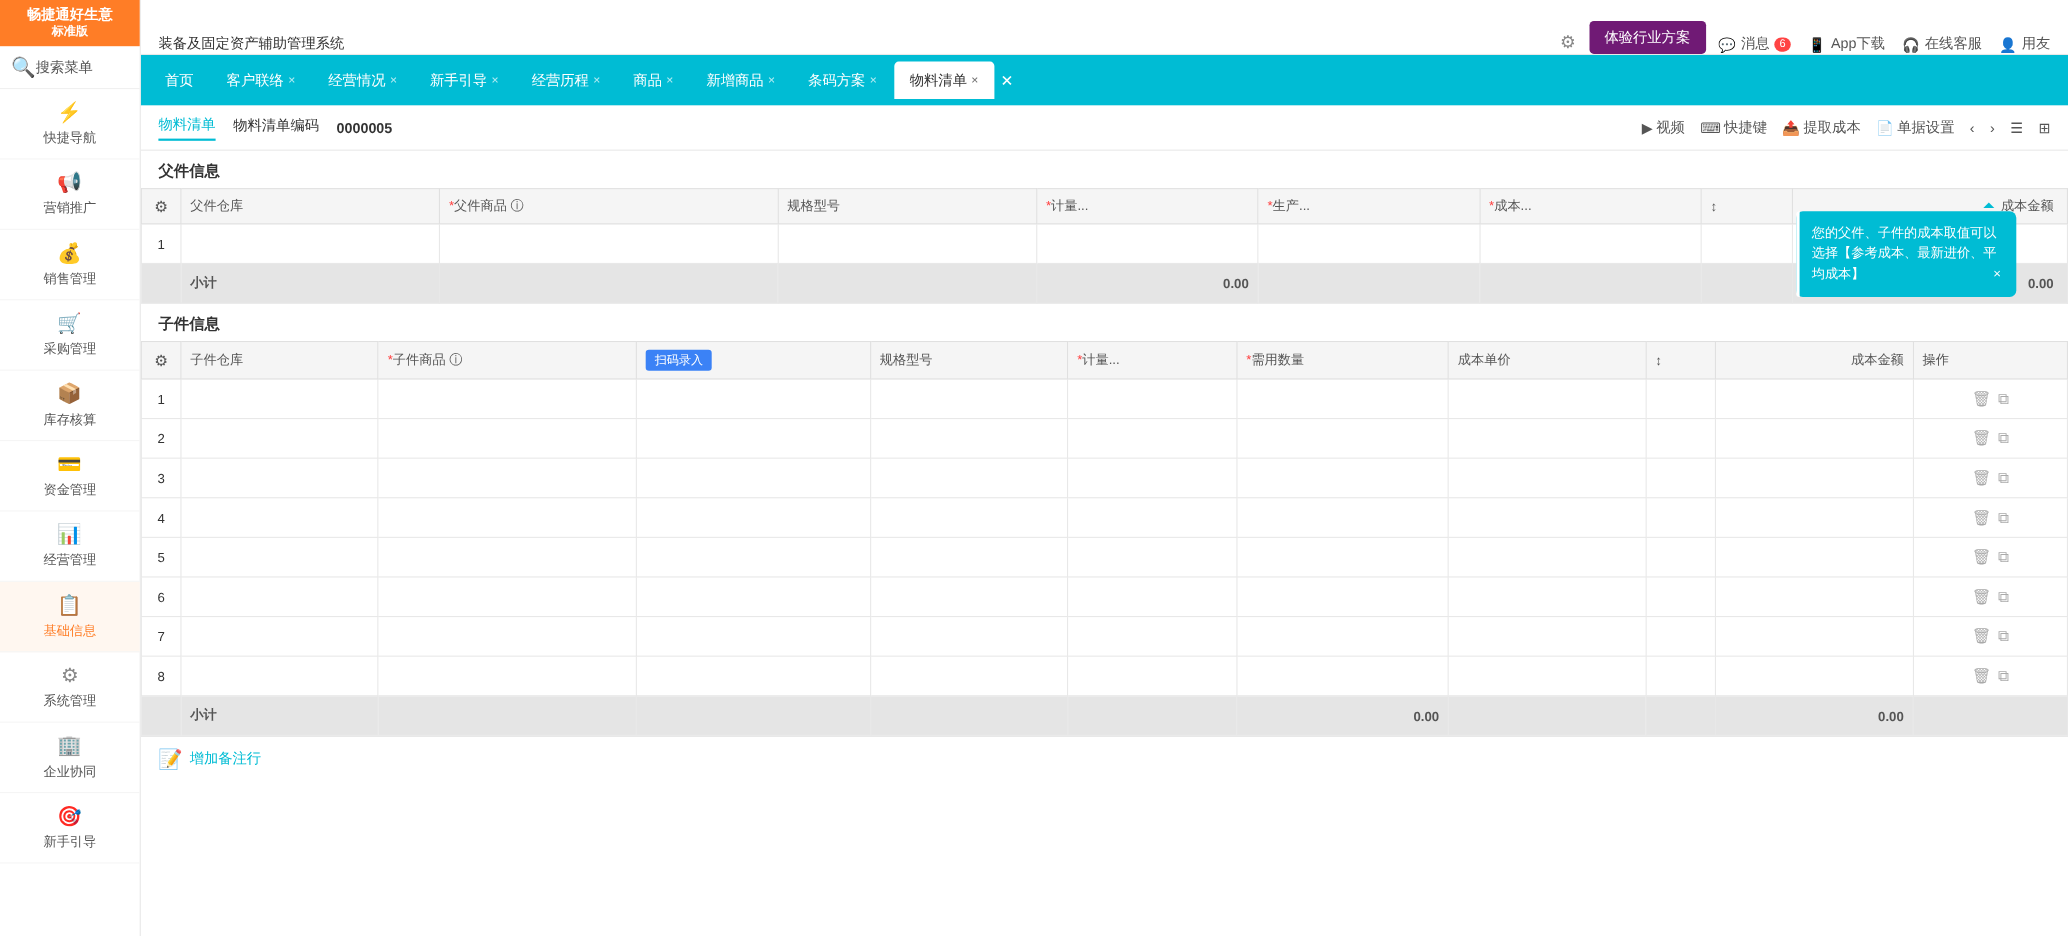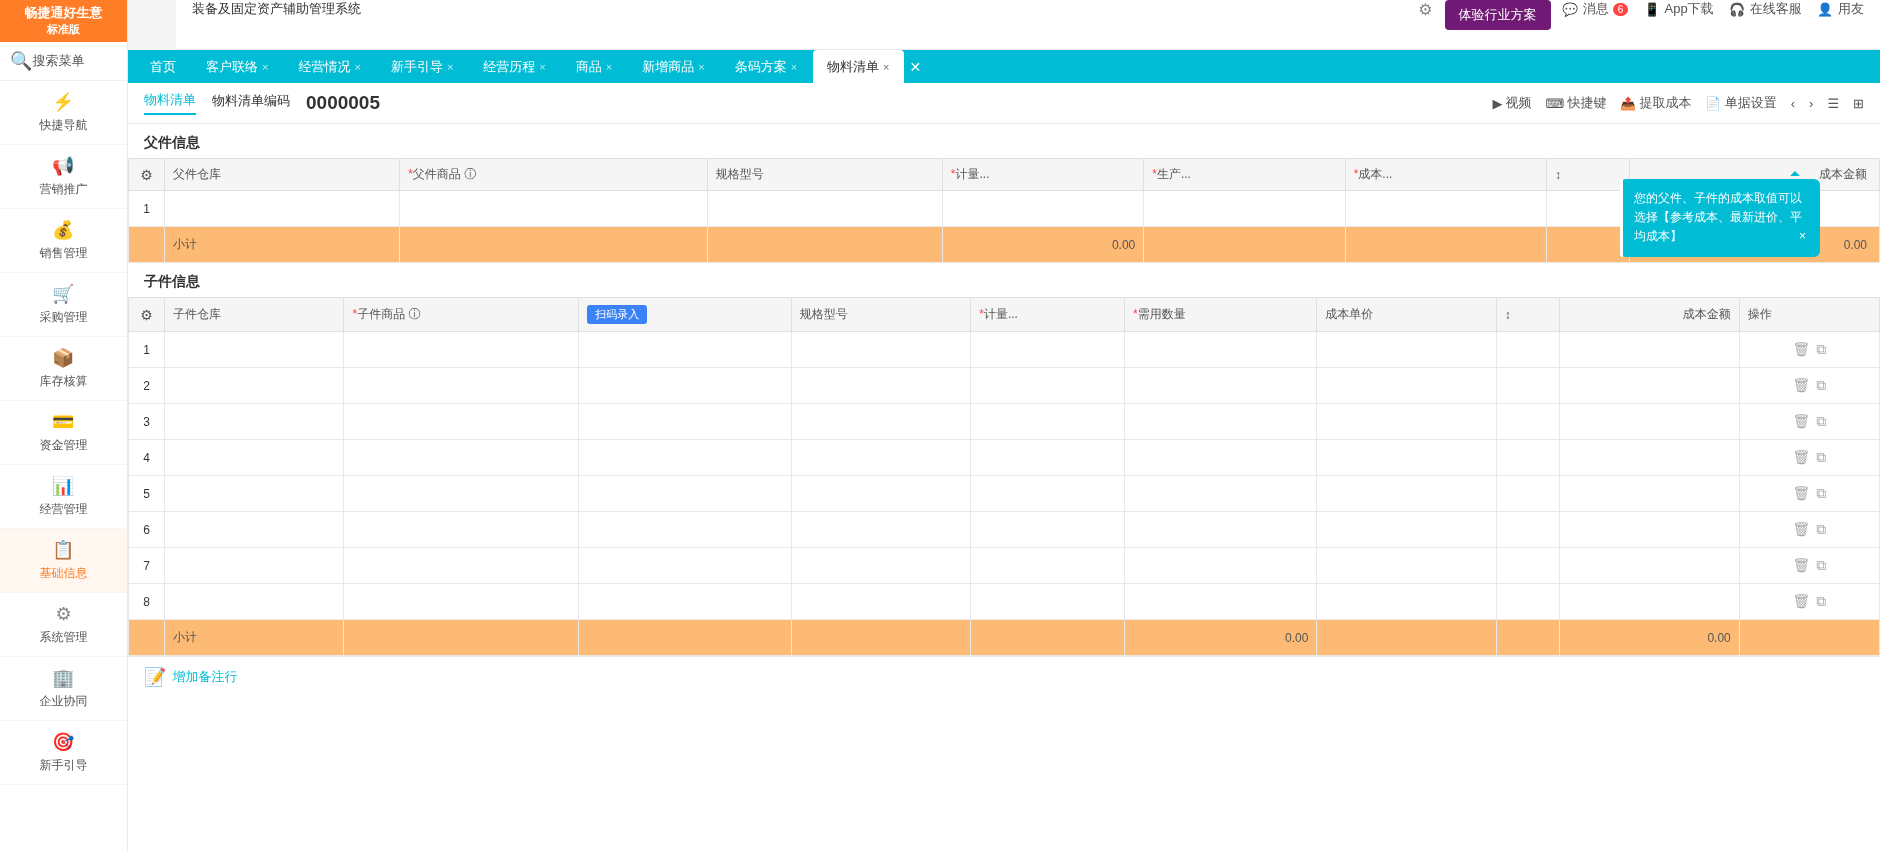--- a/index.html
+++ b/index.html
@@ -58,25 +58,24 @@
       display: flex;
       flex-direction: column;
       overflow: hidden;
     }
 
     
     .topbar {
       height: 50px;
       background: #fff;
       display: flex;
-      align-items: flex-start;
+      align-items: flex-end;
       padding: 0 16px;
       border-bottom: 1px solid #e8e8e8;
       gap: 12px;
-      margin-left: 48px;
     }
     .topbar-title {
       color: #333;
       font-size: 13px;
       flex: 1;
     }
     .topbar-btn {
       background: #701a75;
       color: white;
       border: none;
@@ -89,21 +88,21 @@
     .topbar-actions { display: flex; align-items: center; gap: 16px; margin-left: auto; color: #555; font-size: 13px; }
     .topbar-actions span { display: flex; align-items: center; gap: 4px; cursor: pointer; }
     .badge { background: #f44; color: white; border-radius: 10px; font-size: 10px; padding: 1px 5px; }
 
     
     .nav-tabs {
       background: #00bcd4;
       display: flex;
       align-items: center;
       padding: 0 8px;
-      height: 33px;
+      height: 46px;
       gap: 2px;
     }
     .nav-tab {
       color: white;
       padding: 8px 14px;
       cursor: pointer;
       font-size: 13px;
       white-space: nowrap;
       border-radius: 4px 4px 0 0;
       display: flex;
@@ -131,21 +130,21 @@
       gap: 16px;
       background: #fff;
     }
     .sub-nav-item {
       color: #333;
       font-size: 13px;
       cursor: pointer;
       padding-bottom: 4px;
     }
     .sub-nav-item.active { color: #00bcd4; border-bottom: 2px solid #00bcd4; }
-    .sub-nav-code { color: #333; font-size: 19px; font-weight: bold; }
+    .sub-nav-code { color: #333; font-size: 13px; font-weight: bold; }
     .sub-nav-actions { margin-left: auto; display: flex; align-items: center; gap: 14px; color: #555; font-size: 13px; }
     .sub-nav-actions span { cursor: pointer; display: flex; align-items: center; gap: 3px; }
 
     
     .section-header {
       padding: 10px 16px 6px;
       font-size: 14px;
       font-weight: bold;
       color: #333;
     }
@@ -165,22 +164,22 @@
       font-weight: normal;
       white-space: nowrap;
     }
     .data-table td {
       border: 1px solid #e8e8e8;
       padding: 7px 8px;
       color: #333;
       height: 36px;
     }
     .data-table .subtotal td {
-      background: #fdba74;
-      font-weight: normal;
+      background: #e5e5e5;
+      font-weight: bold;
       color: #555;
     }
     .th-gear { color: #888; font-size: 14px; text-align: center !important; width: 36px; }
     .req { color: #f44; }
     .scan-btn {
       background: #3b82f6;
       color: white;
       border: none;
       padding: 2px 8px;
       border-radius: 3px;
@@ -594,21 +593,21 @@
   <td></td>
   <td class="col-right">0.00</td>
   <td></td>
   <td></td>
   <td class="col-right">0.00</td>
   <td></td>
 </tr>
         </tbody>
     </table>
 
-    <div class="tooltip-box" style="position:absolute; top:96px; right:60px;">
+    <div class="tooltip-box" style="position:absolute; top:96px; right:47px;">
       <div class="tooltip-bar"></div>
       <span>您的父件、子件的成本取值可以选择【参考成本、最新进价、平均成本】</span>
       <span class="tooltip-close">×</span>
     </div>
 
     <div class="bottom-bar">
       <span class="bottom-icon">📝</span>
       <span style="color:#00bcd4; margin-left:6px; cursor:pointer;">增加备注行</span>
     </div>
 

